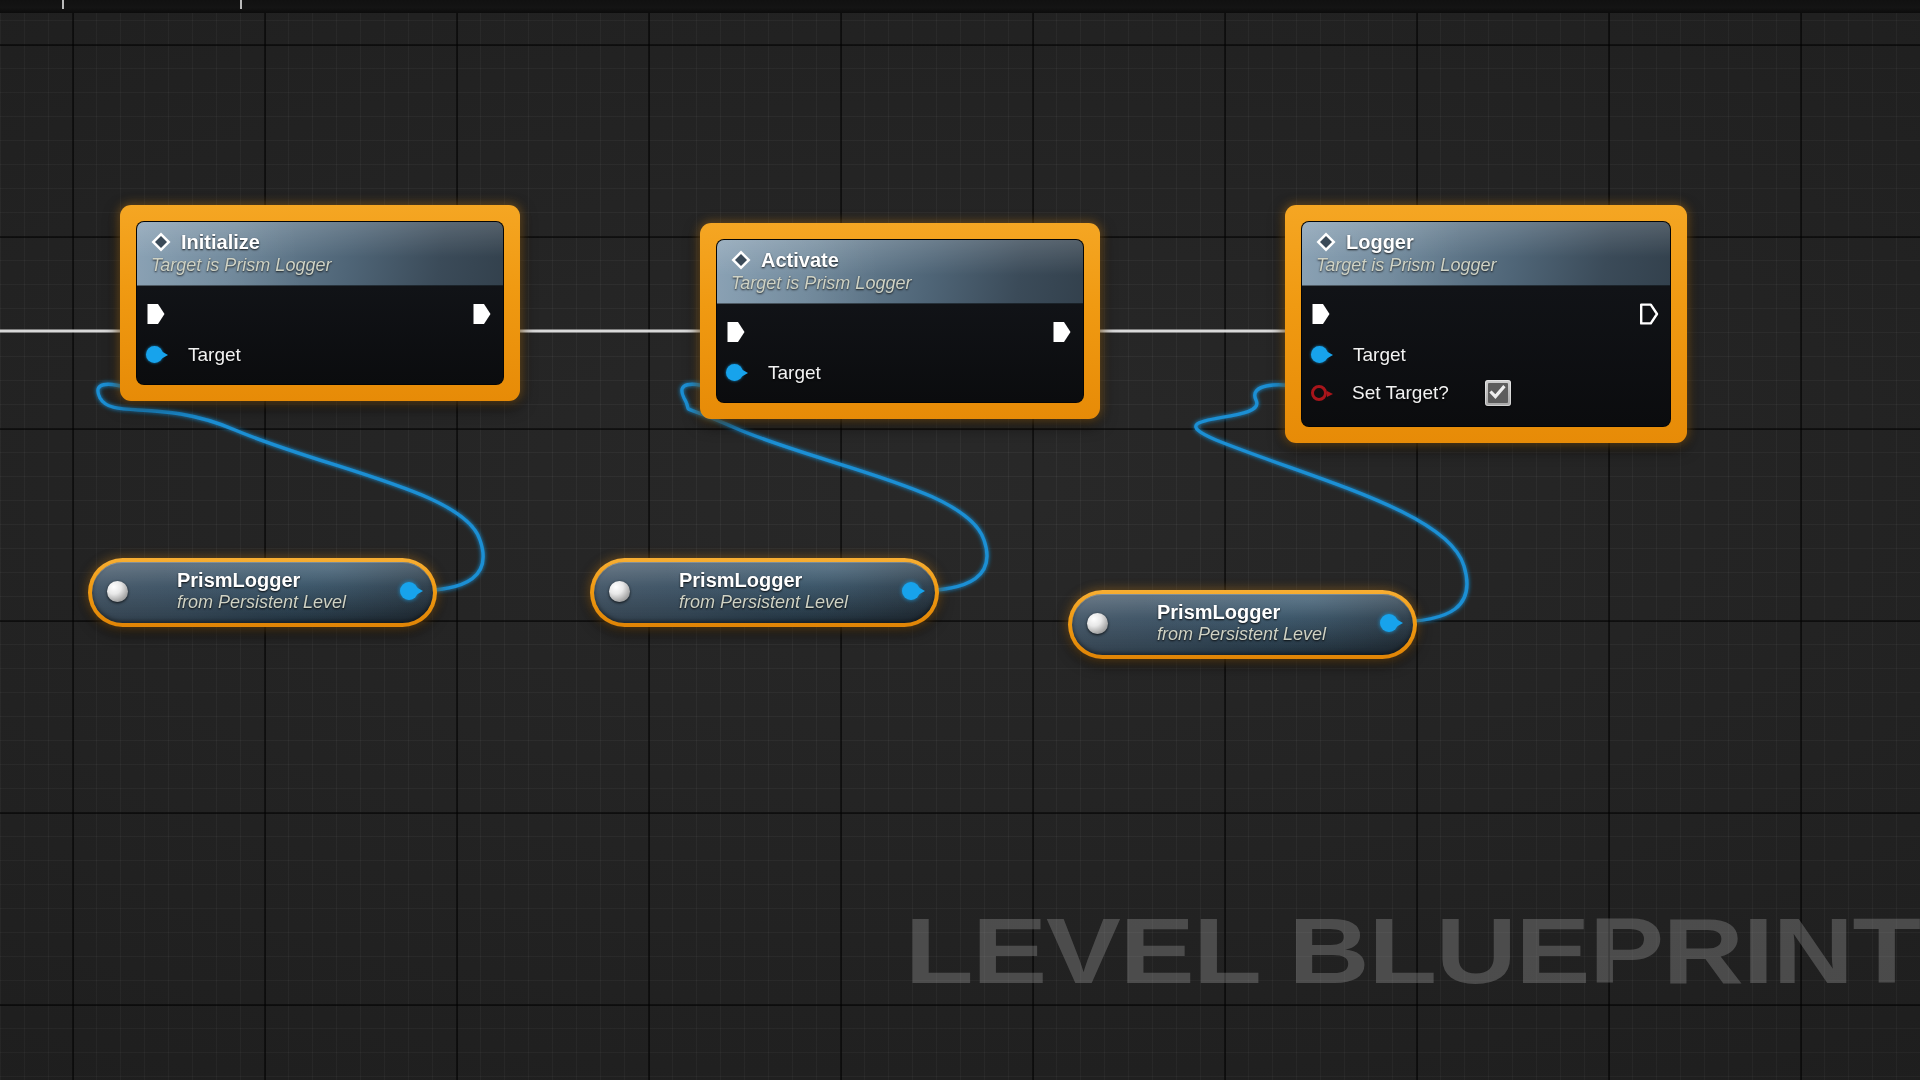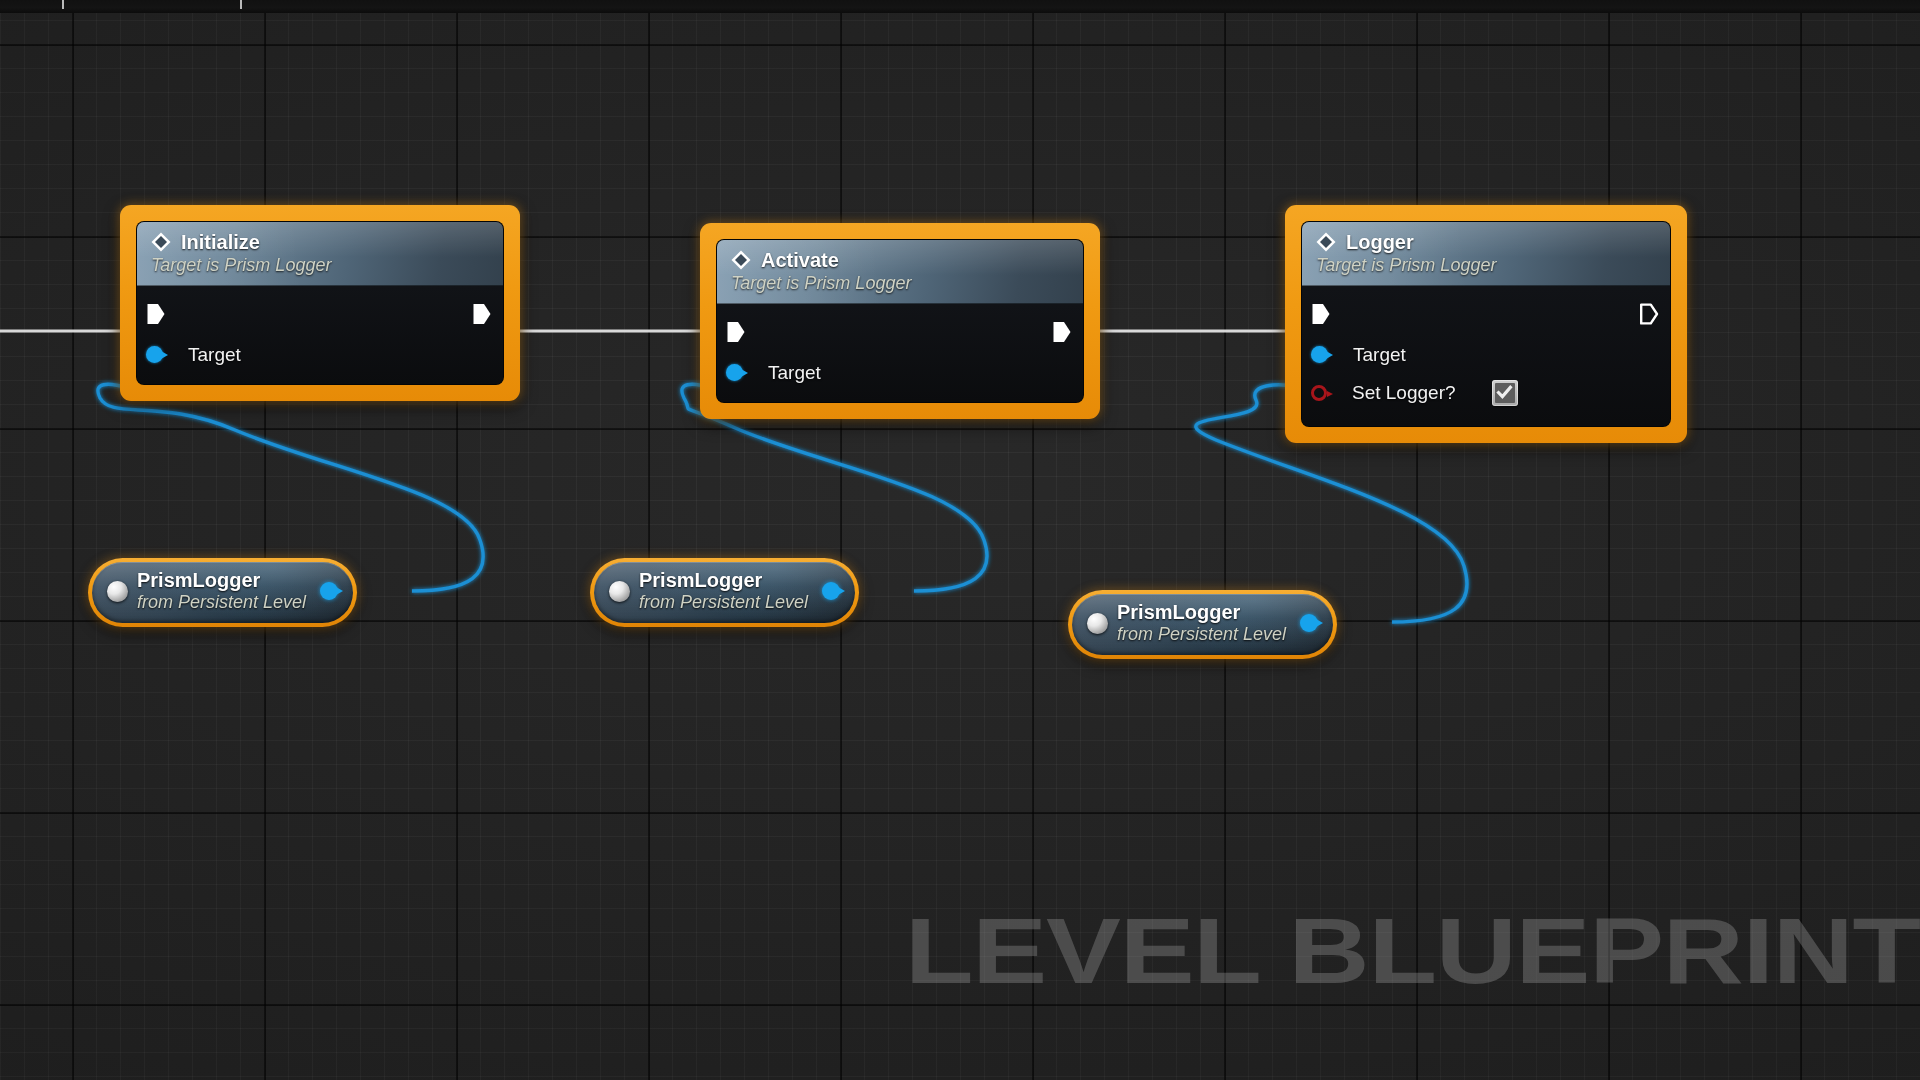--- a/index.html
+++ b/index.html
@@ -155,21 +155,21 @@
     background:linear-gradient(to bottom,#f7ae33 0%,#f09a12 45%,#e08405 100%);
     box-shadow:0 0 10px 2px rgba(245,160,35,.30), 0 5px 14px rgba(0,0,0,.72);
   }
   .refnode-inner{
     border-radius:999px;position:relative;overflow:hidden;
     padding:7px 15px 9px 15px;
     background:
       linear-gradient(to bottom, rgba(255,255,255,.20) 0%, rgba(255,255,255,.02) 40%, rgba(0,0,0,.25) 100%),
       linear-gradient(105deg,#46596a 0%,#3d5365 30%,#2f4657 60%,#26333e 100%);
     box-shadow:inset 0 1px 0 rgba(255,255,255,.22), inset 0 -2px 4px rgba(0,0,0,.45);
-    display:flex;align-items:center;
+    display:flex;align-items:center;gap:40px;
   }
   .refnode-inner::after{
     content:"";position:absolute;inset:0;pointer-events:none;
     background:radial-gradient(ellipse 70% 120% at 70% 10%, rgba(130,180,215,.22), rgba(0,0,0,0) 70%);
   }
   .sphere{
     width:21px;height:21px;border-radius:50%;flex:none;margin-right:9px;
     background:radial-gradient(circle at 33% 28%, #ffffff 0%, #e8e8e8 35%, #a8a8a8 70%, #767676 100%);
     box-shadow:0 1px 3px rgba(0,0,0,.8);
     position:relative;z-index:2;
@@ -329,21 +329,21 @@
         </div>
         <div class="pin-row">
           <div class="pin-left">
             <span class="data-pin"></span>
             <span class="pin-label">Target</span>
           </div>
         </div>
         <div class="pin-row" style="min-height:42px;">
           <div class="pin-left">
             <span class="bool-pin"></span>
-            <span class="pin-label">Set Logger?</span>
+            <span class="pin-label">Set Target?</span>
             <span class="checkbox">
               <svg width="17" height="17" viewBox="0 0 17 17">
                 <path d="M2.5 8.6 L6.4 12.6 L14.4 3.3" fill="none" stroke="#eeeeee" stroke-width="3.1" stroke-linecap="square" stroke-linejoin="miter"></path>
               </svg>
             </span>
           </div>
         </div>
       </div>
     </div>
   </div>

